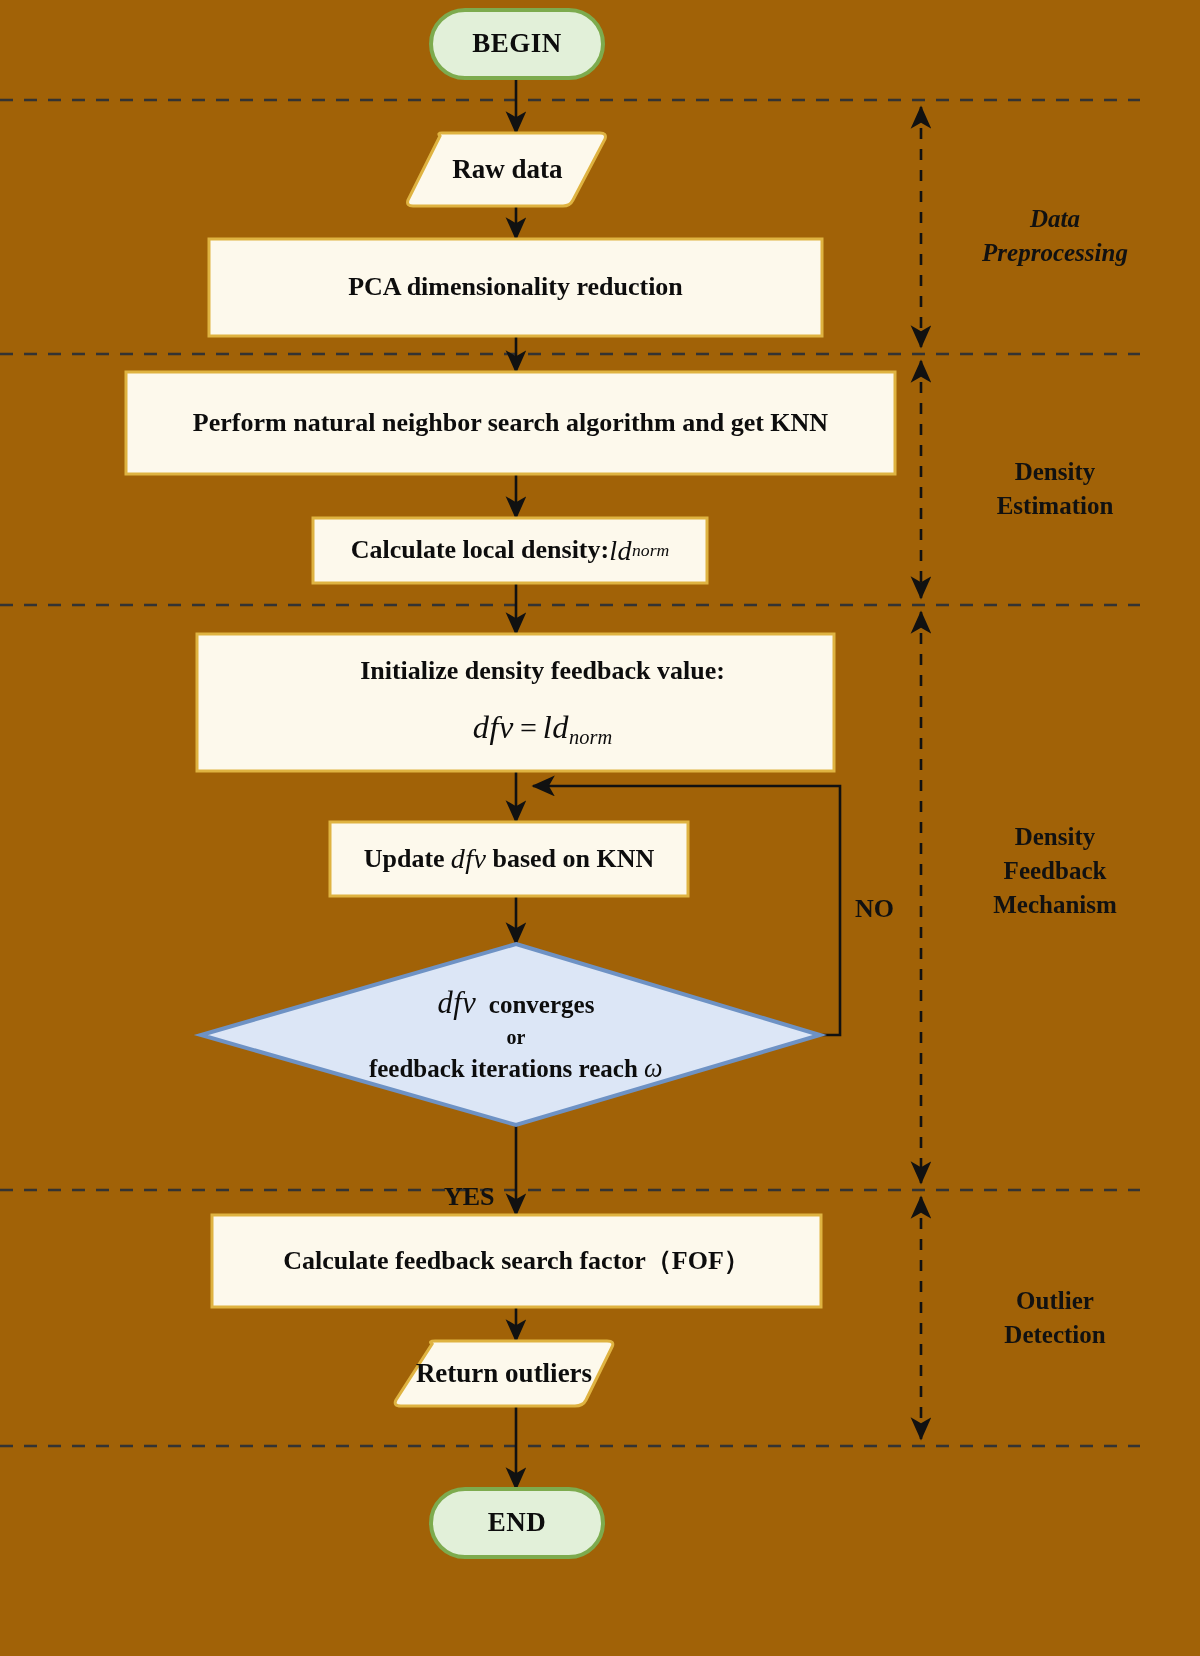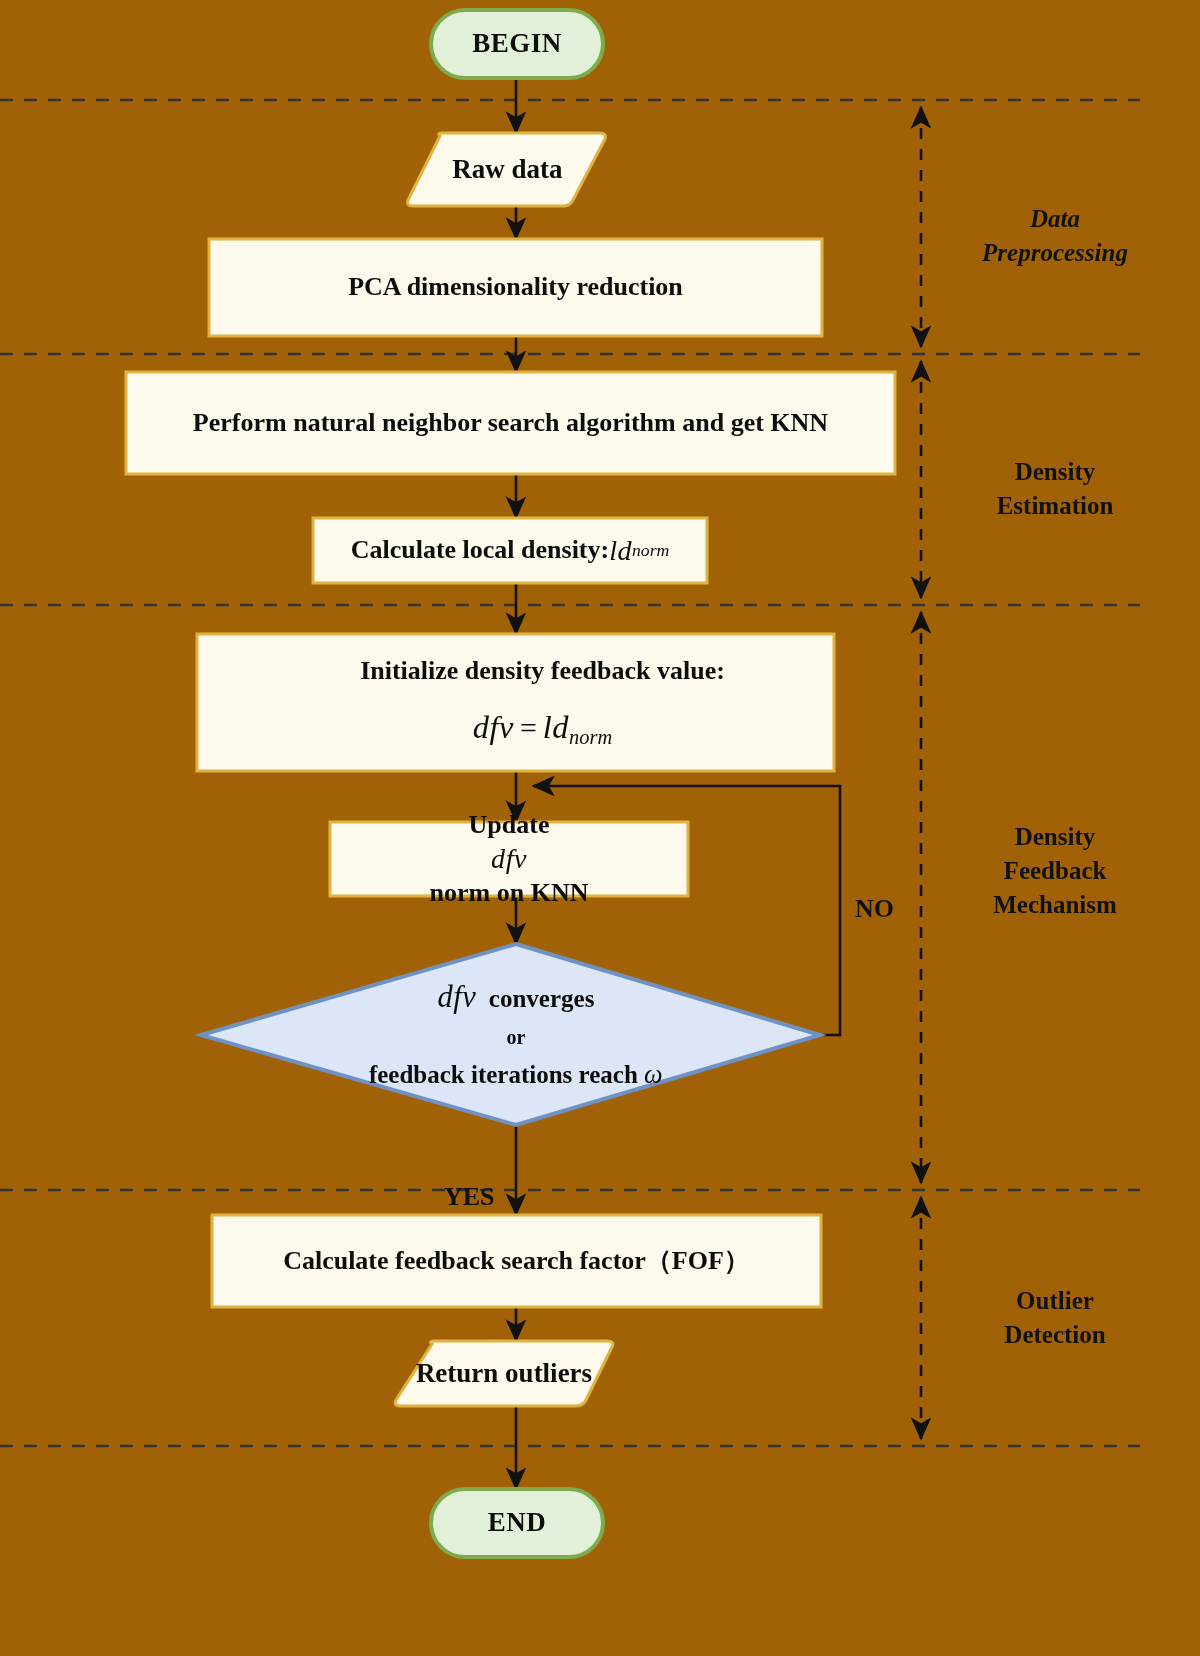--- a/index.html
+++ b/index.html
@@ -167,27 +167,27 @@
     <span>Calculate local density: </span>
       <span class="mi">ld</span>
       <span class="msub">norm</span>
   </div>
 
   <div class="node-label proc-label" style="left:197px; top:634px; width:637px; height:137px; flex-direction:column; justify-content:center; gap:20px;margin-left:27px;">
     <span>Initialize density feedback value:</span>
     <span class="eqline"><span class="mi">dfv</span><span class="mop">=</span><span class="mi">ld</span><span class="msub">norm</span></span>
   </div>
 
-  <div class="node-label proc-label" style="left:330px; top:822px; width:358px; height:74px;flex-direction:column;">
+  <div class="node-label proc-label" style="left:330px; top:822px; width:358px; height:74px;">
     <span>Update </span>
       <span class="mi" style="padding:0 6px;">dfv</span>
-      <span> norm on KNN</span>
-  </div>
-
-  <div class="node-label decision-label" style="left:266px; top:960px; width:500px; height:150px; flex-direction:column; justify-content:center; gap:9px;">
+      <span> based on KNN</span>
+  </div>
+
+  <div class="node-label decision-label" style="left:266px; top:960px; width:500px; height:150px; flex-direction:column; justify-content:center; gap:3px;">
     <span><span class="mi" style="font-size:1.22em;">dfv</span>&nbsp;&nbsp;<span>converges</span></span>
     <span class="small-or">or</span>
     <span><span>feedback iterations reach </span><span class="mi" style="font-size:1.05em;">ω</span></span>
   </div>
 
   <div class="node-label proc-label" style="left:212px; top:1215px; width:609px; height:92px;">Calculate feedback search factor（FOF）</div>
 
   <div class="node-label terminal-label" style="left:431px; top:1489px; width:172px; height:68px;">END</div>
 
   <div class="node-label io-label" style="left:396px; top:1341px; width:216px; height:65px;">Return outliers</div>

